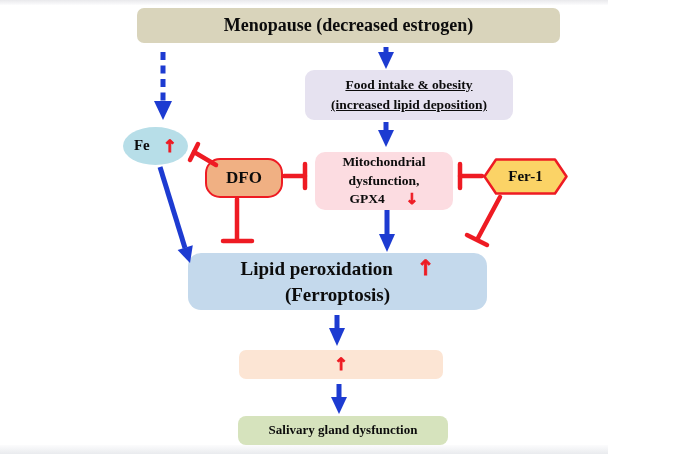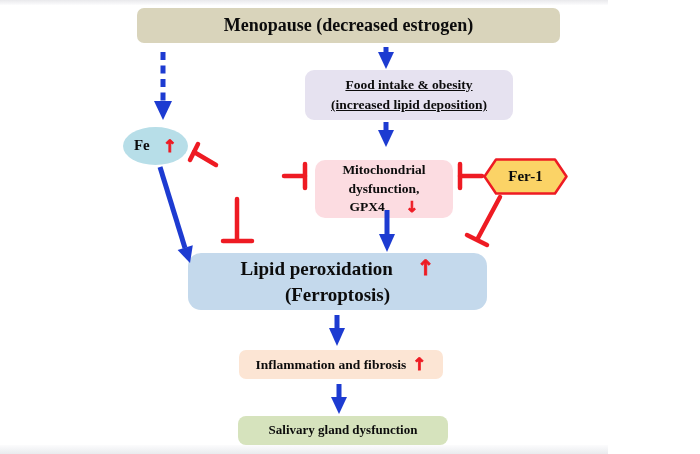--- a/index.html
+++ b/index.html
@@ -12,21 +12,21 @@
   .band-bottom{position:absolute;bottom:0;left:0;right:0;height:9px;
     background:linear-gradient(#fcfcfd,#e9ebee);}
   .node{
     position:absolute;display:flex;flex-direction:column;align-items:center;justify-content:center;
     text-align:center;font-weight:bold;line-height:1.3;white-space:nowrap;
   }
   .menopause{left:137px;top:8px;width:423px;height:35px;border-radius:7px;background:#d9d4bb;font-size:18px;}
   .food{left:305px;top:70px;width:208px;height:50px;border-radius:9px;background:#e6e2f0;font-size:13.5px;line-height:1.5;text-decoration:underline;}
   .fe{left:123px;top:127px;width:65px;height:38px;border-radius:50%;background:#b7dee8;font-size:15px;flex-direction:row;gap:13px;}
   .dfo{left:205px;top:158px;width:78px;height:40px;border-radius:15px;background:#f0b083;border:2.5px solid #ee1b23;font-size:17px;box-sizing:border-box;}
-  .mito{left:315px;top:160px;width:138px;height:58px;border-radius:10px;background:#fcdce1;font-size:13.5px;line-height:1.4;justify-content:center;}
+  .mito{left:315px;top:152px;width:138px;height:58px;border-radius:10px;background:#fcdce1;font-size:13.5px;line-height:1.4;justify-content:center;}
   .fer1{left:483px;top:158px;width:85px;height:37px;font-size:15px;}
   .fer1 svg{position:absolute;left:0;top:0;}
   .fer1 .hex-label{position:relative;z-index:1;}
   .lipid{left:188px;top:253px;width:299px;height:57px;border-radius:13px;background:#c4d9ec;font-size:19px;line-height:1.35;}
   .infl{left:239px;top:350px;width:204px;height:29px;border-radius:7px;background:#fce5d4;font-size:13.5px;flex-direction:row;gap:6px;}
   .saliv{left:238px;top:416px;width:210px;height:29px;border-radius:8px;background:#d6e3bd;font-size:13px;}
   .row{display:flex;flex-direction:row;align-items:center;justify-content:center;gap:20px;}
   .trend{color:#ee1b23;font-family:"DejaVu Sans",sans-serif;font-weight:bold;
     -webkit-text-stroke:0.8px #ee1b23;line-height:1;}
   .fe .trend{font-size:17px;}
@@ -49,20 +49,23 @@
   <div class="node food">
     <span>Food intake &amp; obesity</span>
     <span>(increased lipid deposition)</span>
   </div>
 
   <div class="node fe">
     <span>Fe</span>
     <span class="trend">↑</span>
   </div>
 
+  <div class="node dfo">
+    <span>DFO</span>
+  </div>
 
   <div class="node mito">
     <span>Mitochondrial</span>
     <span>dysfunction,</span>
     <span class="row">
       <span>GPX4</span>
       <span class="trend">↓</span>
     </span>
   </div>
 
@@ -75,21 +78,20 @@
 
   <div class="node lipid">
     <span class="row">
       <span>Lipid peroxidation</span>
       <span class="trend">↑</span>
     </span>
     <span>(Ferroptosis)</span>
   </div>
 
   <div class="node infl">
-    <span>Inflammation and fibrosis</span>
     <span class="trend">↑</span>
   </div>
 
   <div class="node saliv">
     <span>Salivary gland dysfunction</span>
   </div>
 
   <svg class="overlay" width="700" height="454" viewBox="0 0 700 454">
 
     <g stroke="#1d3bd1" fill="#1d3bd1">

